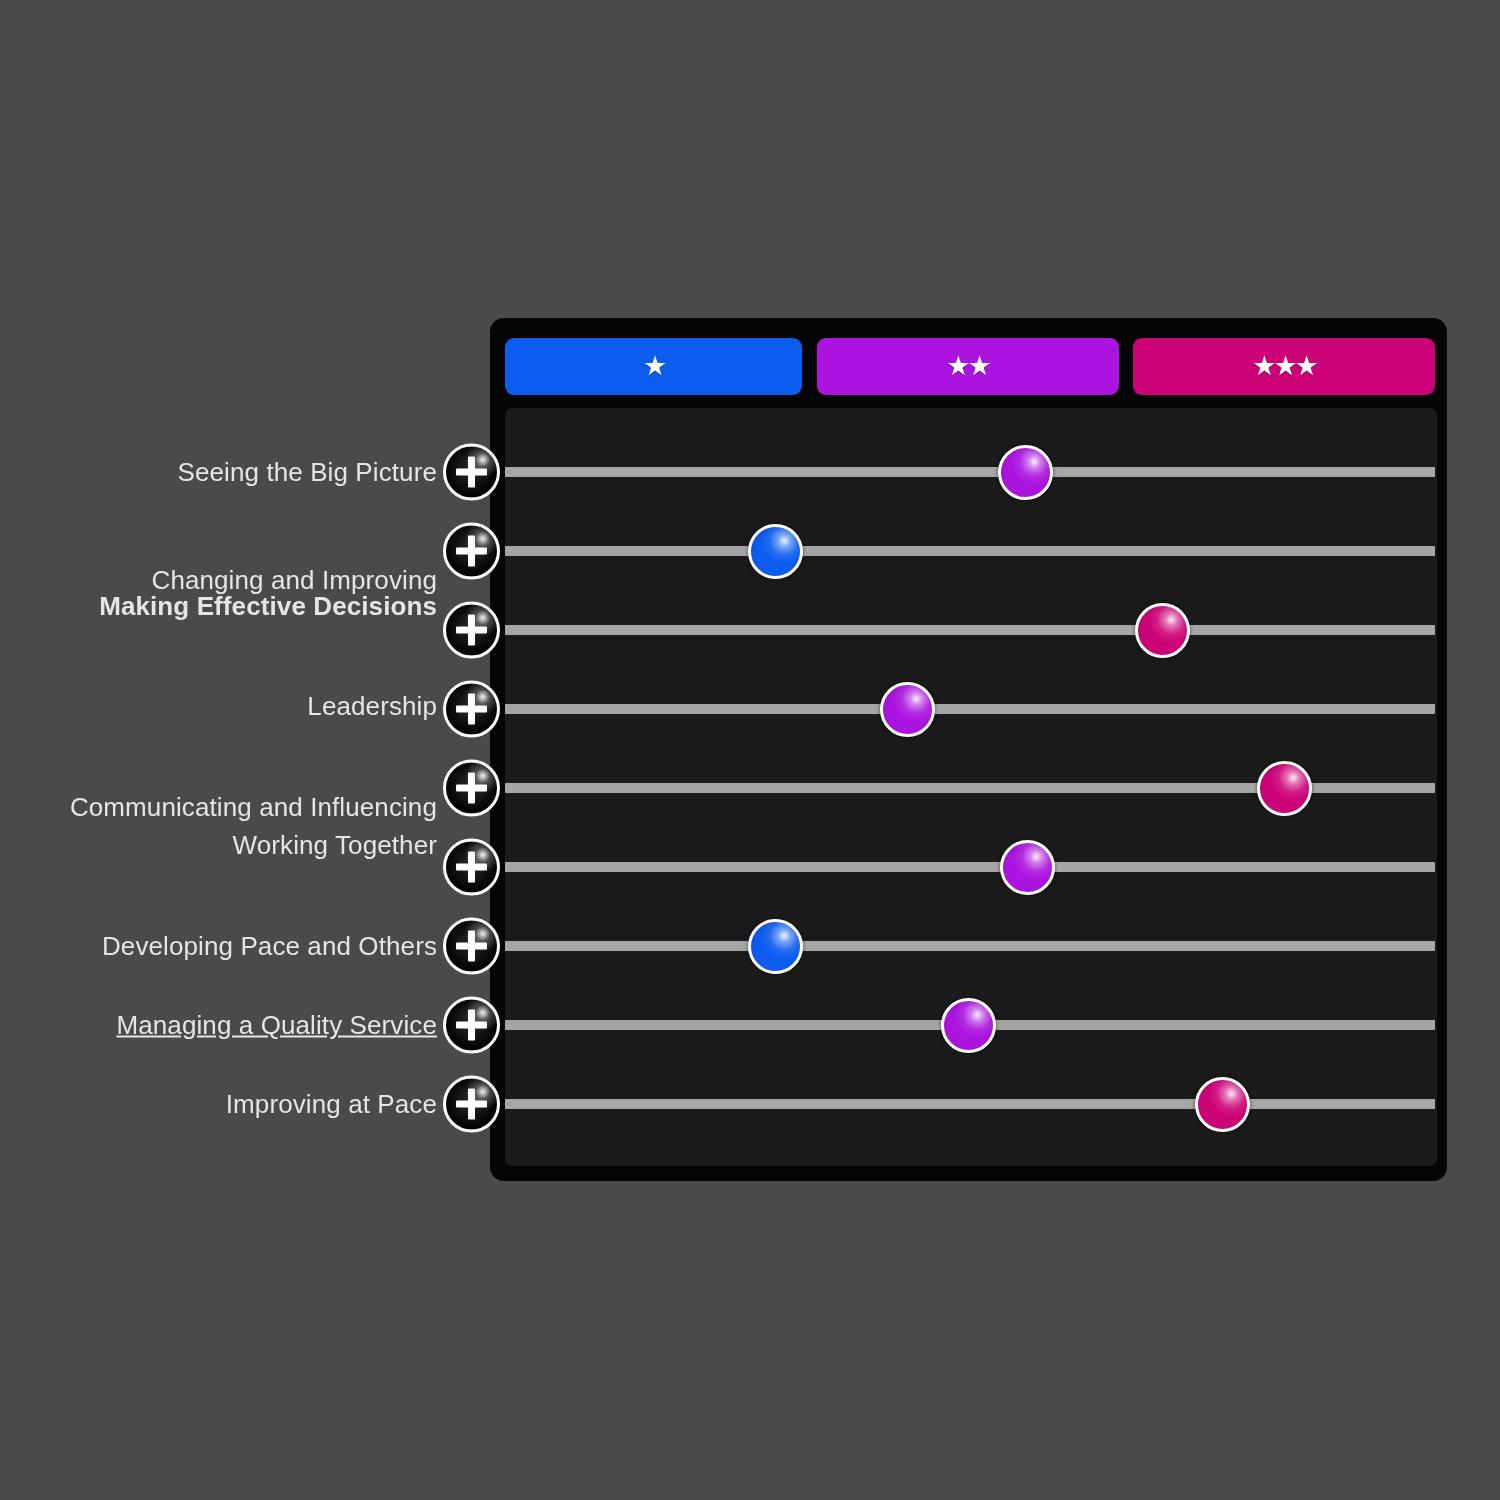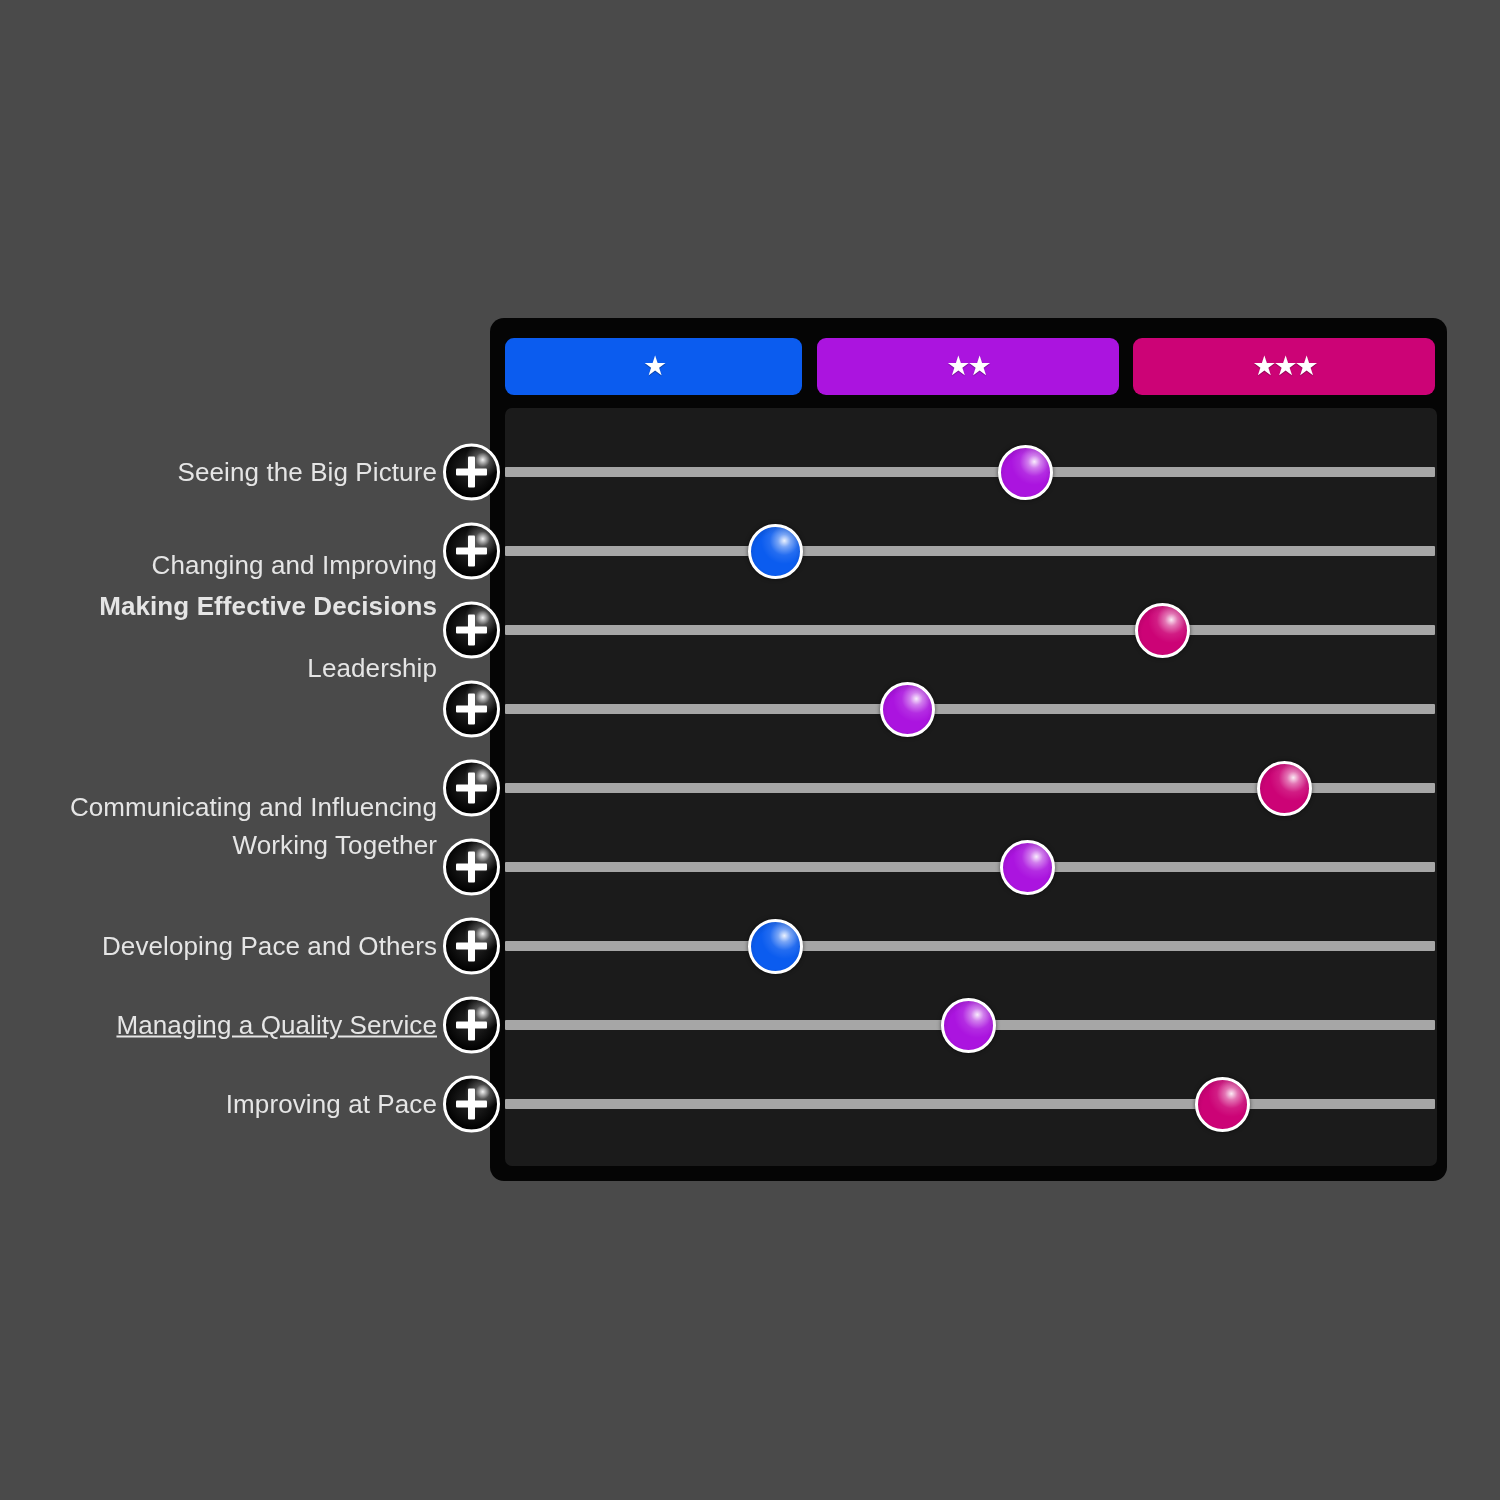--- a/index.html
+++ b/index.html
@@ -227,25 +227,25 @@
       <div class="track"></div>
       <div class="knob" style="left: 717px; background: radial-gradient(circle at 50% 55%, rgb(204, 3, 118) 0%, rgb(204, 3, 118) 55%, rgba(0, 0, 0, 0.35) 130%), rgb(204, 3, 118);">
         <span class="gloss"></span>
       </div>
     </div>
   </div>
 
 <div id="rowlayer">
     <div class="rowlabel" style="top: 472px;">Seeing the Big Picture</div>
     <div class="plusbtn" style="top: 472px;"></div>
-    <div class="rowlabel" style="top: 565px; text-align: right;">Changing and Improving</div>
+    <div class="rowlabel" style="top: 580px; text-align: right;">Changing and Improving</div>
     <div class="plusbtn" style="top: 551px;"></div>
     <div class="rowlabel" style="top: 606px; font-weight: bold;">Making Effective Decisions</div>
     <div class="plusbtn" style="top: 630px;"></div>
-    <div class="rowlabel" style="top: 668px;">Leadership</div>
+    <div class="rowlabel" style="top: 706px;">Leadership</div>
     <div class="plusbtn" style="top: 709px;"></div>
     <div class="rowlabel" style="top: 807px;">Communicating and Influencing</div>
     <div class="plusbtn" style="top: 788px;"></div>
     <div class="rowlabel" style="top: 845px;">Working Together</div>
     <div class="plusbtn" style="top: 867px;"></div>
     <div class="rowlabel" style="top: 946px;">Developing Pace and Others</div>
     <div class="plusbtn" style="top: 946px;"></div>
     <div class="rowlabel" style="top: 1025px; text-decoration: underline;">Managing a Quality Service</div>
     <div class="plusbtn" style="top: 1025px;"></div>
     <div class="rowlabel" style="top: 1104px;">Improving at Pace</div>

